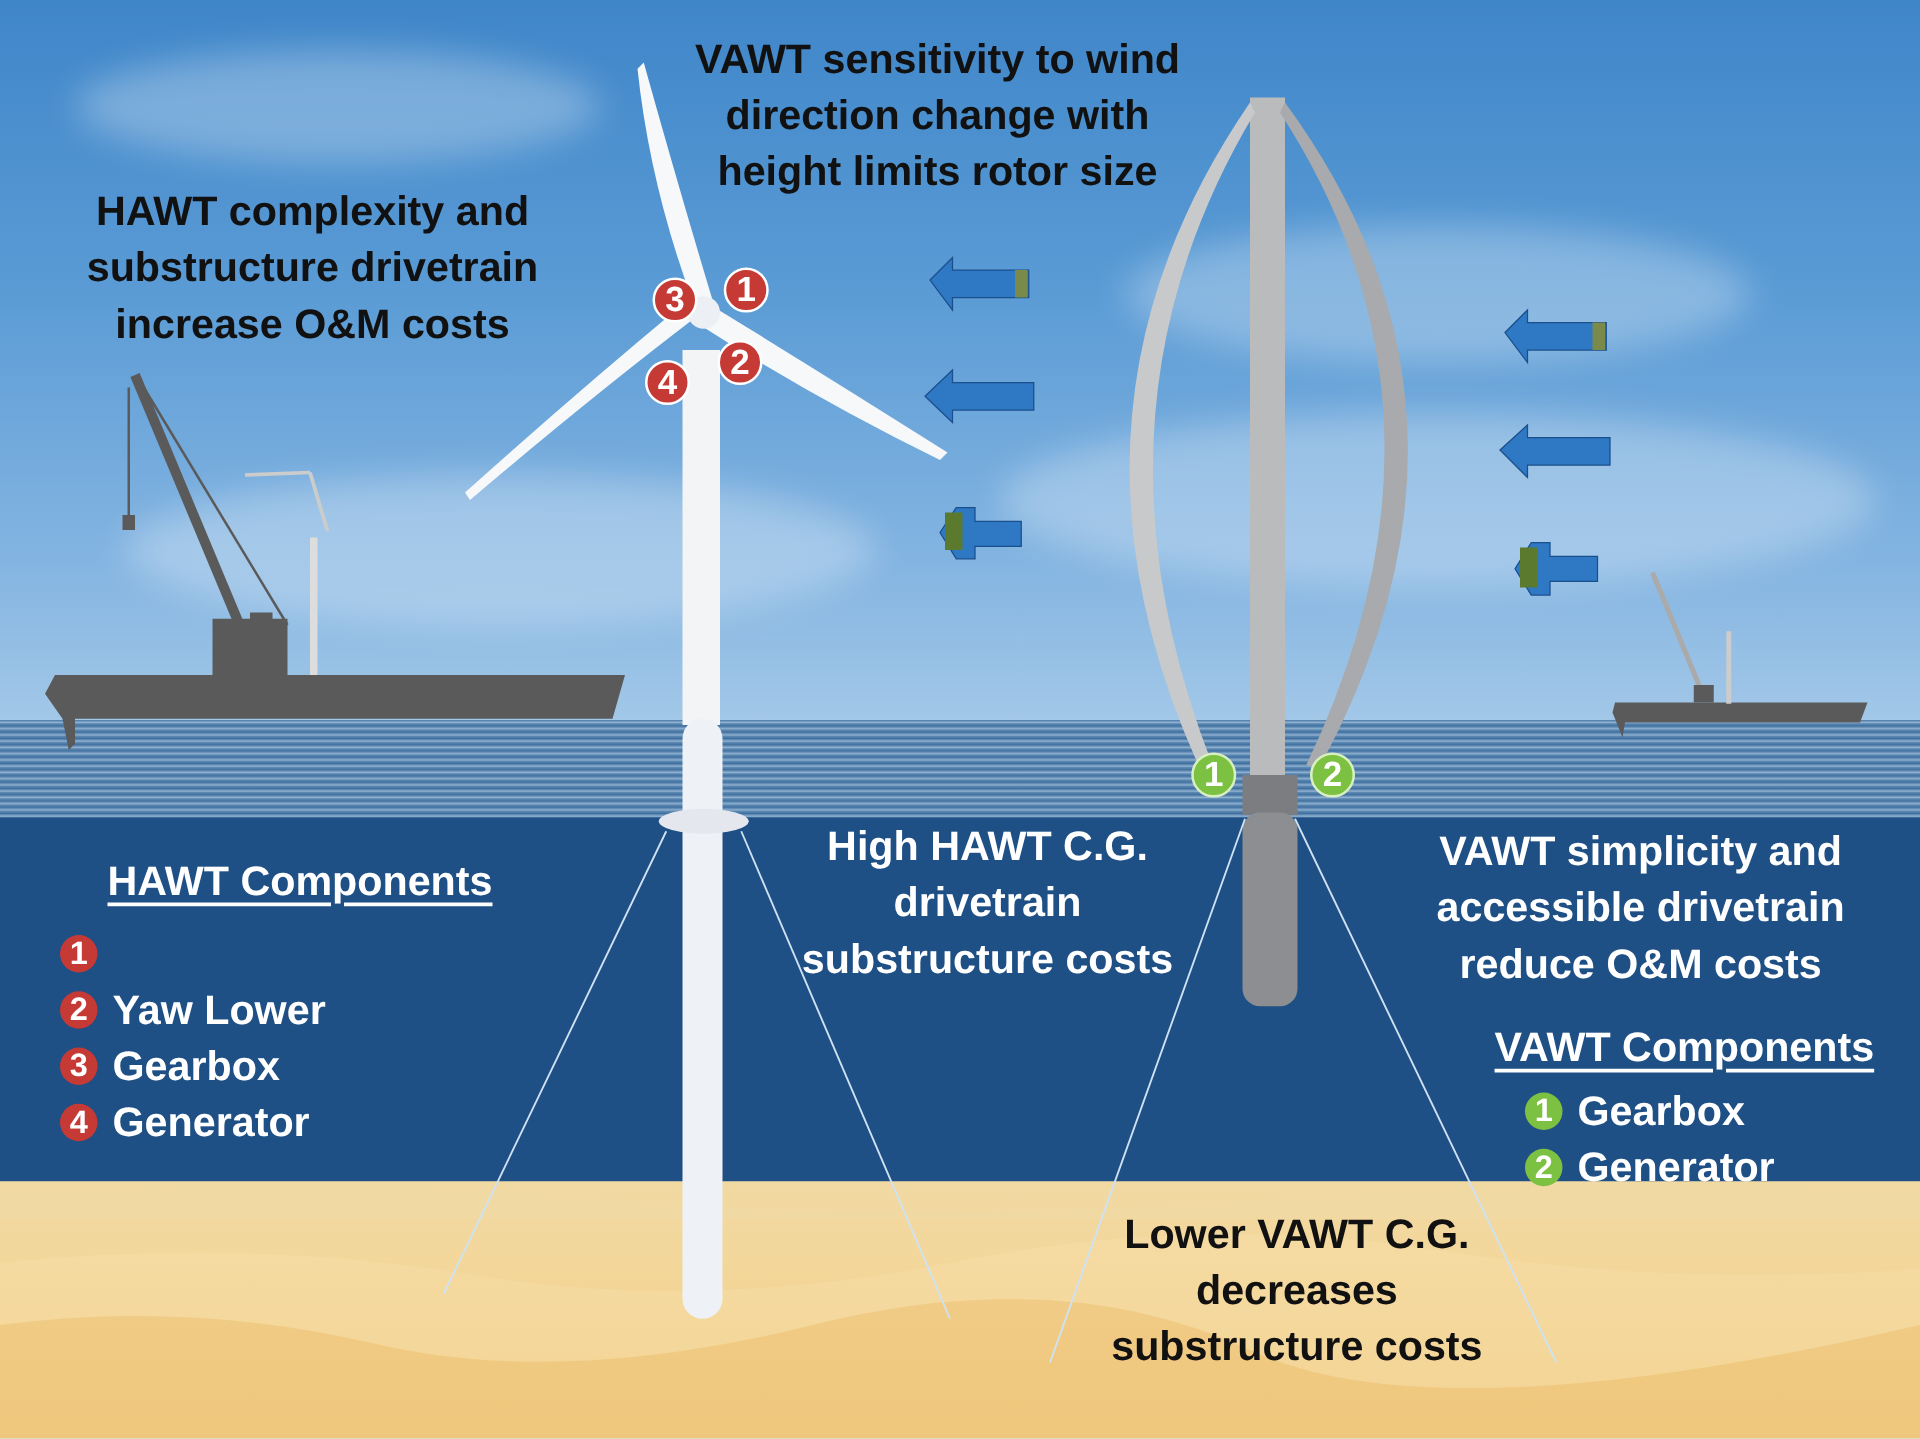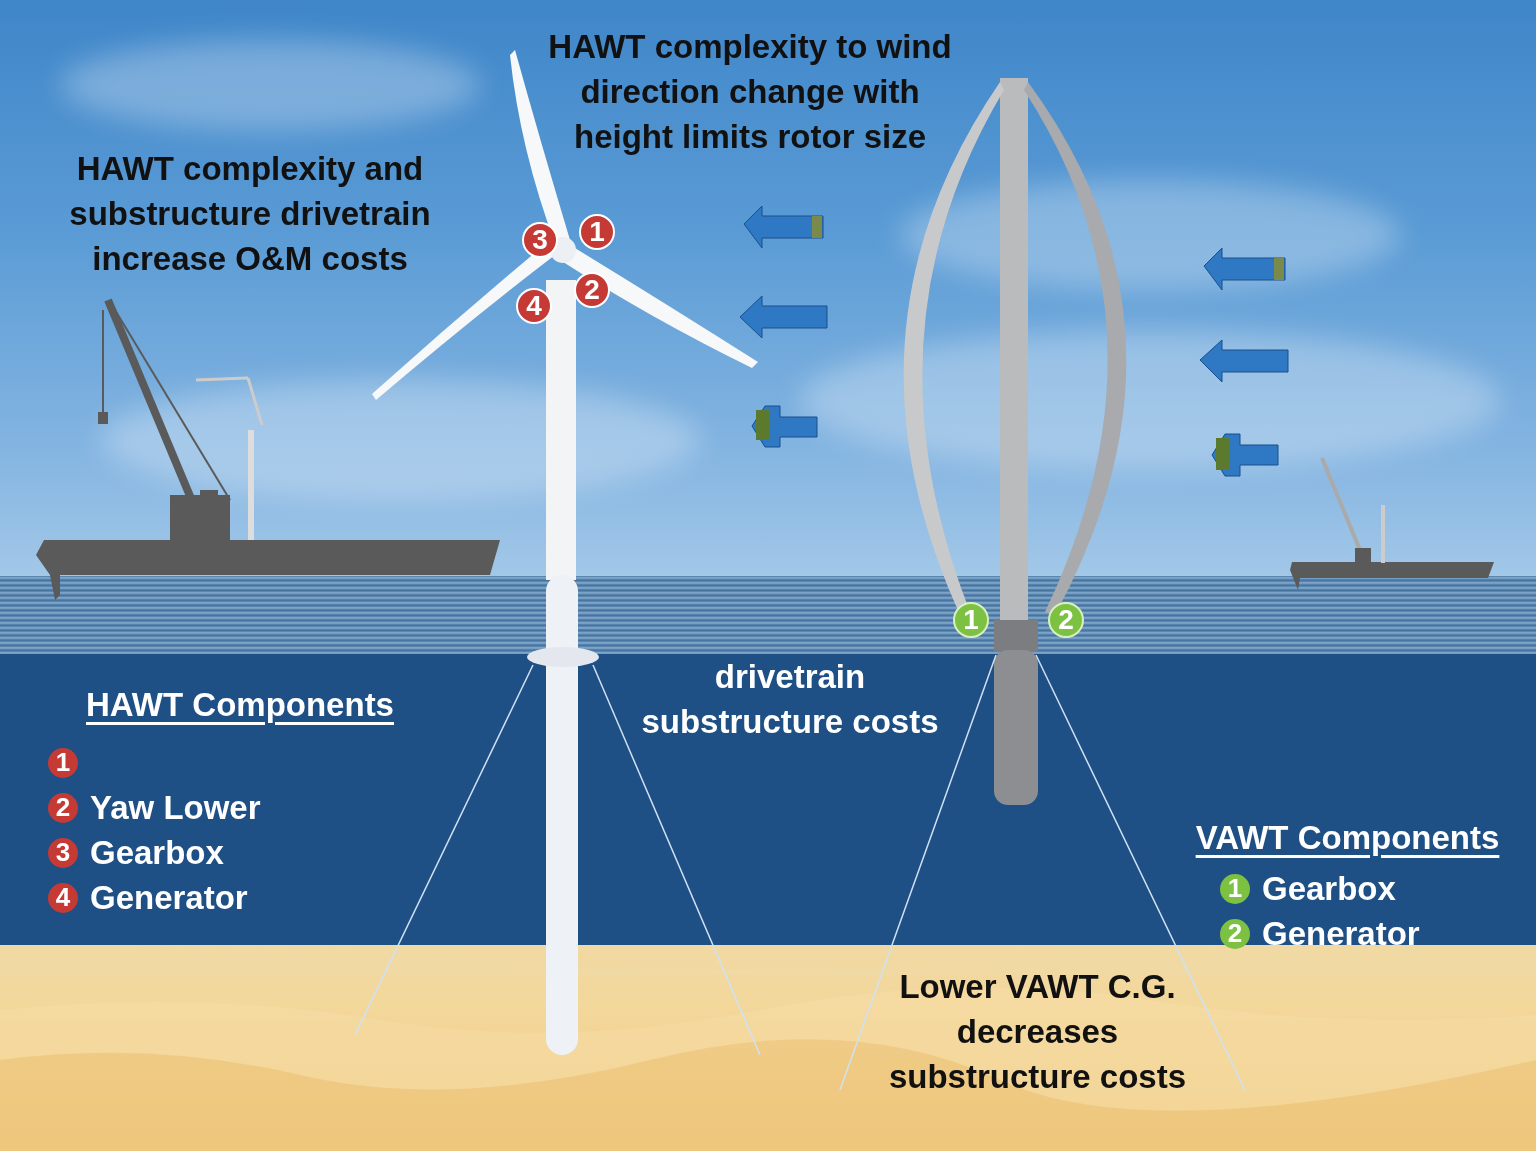--- a/index.html
+++ b/index.html
@@ -120,21 +120,21 @@
   <div class="callout green" style="left:953px;top:602px;">1</div>
   <div class="callout green" style="left:1048px;top:602px;">2</div>
 
   <div class="txt dark" style="left:40px;top:146px;width:420px;">
     <div>HAWT complexity and</div>
     <div>substructure drivetrain</div>
     <div>increase O&amp;M costs</div>
   </div>
 
   <div class="txt dark" style="left:530px;top:24px;width:440px;">
-    <div>HAWT complexity to wind</div>
+    <div>VAWT sensitivity to wind</div>
     <div>direction change with</div>
     <div>height limits rotor size</div>
   </div>
 
 
   <div class="txt light heading" style="left:60px;top:682px;width:360px;">HAWT Components</div>
   <div class="list" style="left:48px;top:740px;">
     <div class="row">
         <span class="badge red">1</span>
       </div>
@@ -146,24 +146,30 @@
         <span class="badge red">3</span>
         <span>Gearbox</span>
       </div>
     <div class="row">
         <span class="badge red">4</span>
         <span>Generator</span>
       </div>
   </div>
 
   <div class="txt light" style="left:620px;top:654px;width:340px;">
+    <div>High HAWT C.G.</div>
     <div>drivetrain</div>
     <div>substructure costs</div>
   </div>
 
+  <div class="txt light" style="left:1130px;top:658px;width:365px;">
+    <div>VAWT simplicity and</div>
+    <div>accessible drivetrain</div>
+    <div>reduce O&amp;M costs</div>
+  </div>
 
   <div class="txt light heading" style="left:1185px;top:815px;width:325px;">VAWT Components</div>
   <div class="list" style="left:1220px;top:866px;">
     <div class="row">
         <span class="badge green">1</span>
         <span>Gearbox</span>
       </div>
     <div class="row">
         <span class="badge green">2</span>
         <span>Generator</span>

